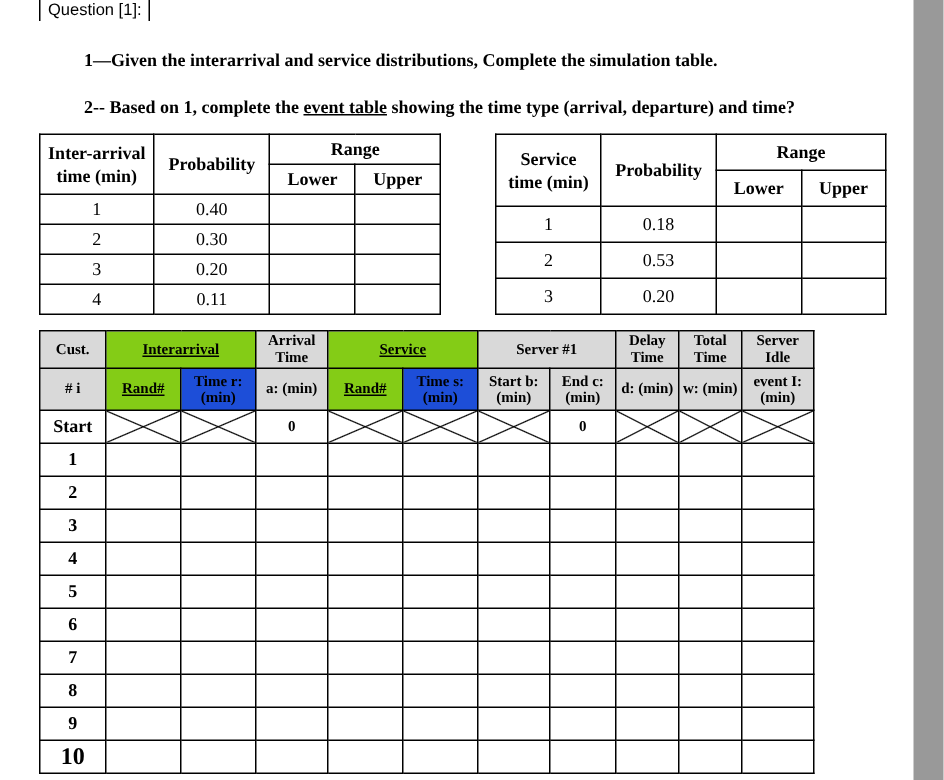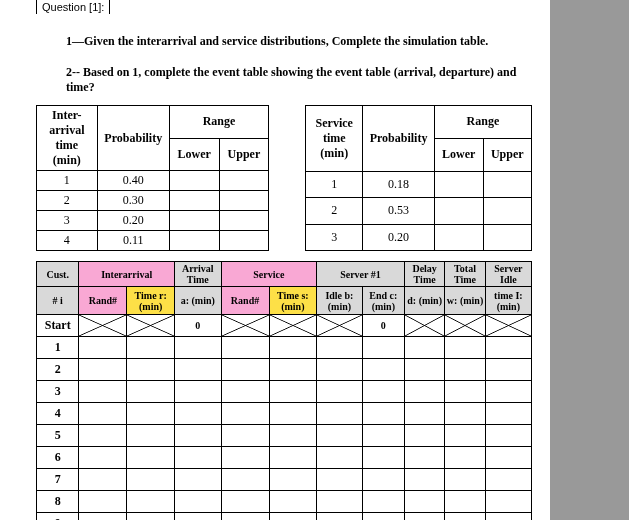--- a/index.html
+++ b/index.html
@@ -3,42 +3,42 @@
 <meta charset="utf-8">
 <style>
   body {
     font-family: "Times New Roman", serif;
     font-size: 12px;
     background: #999;
     margin: 0;
     padding: 0;
   }
   .page {
-    width: 550px;
+    width: 609px;
     height: 520px;
     background: #fff;
     position: relative;
     box-sizing: border-box;
-    padding: 0 18px 0 36px;
+    padding: 0 18px 0 26px;
   }
   .qlabel {
     font-family: Arial, sans-serif;
     font-size: 11px;
     border: 1px solid #000;
     border-bottom: none;
     display: inline-block;
     padding: 1px 5px;
     position: relative;
     top: -1px;
   }
   .instructions {
     padding: 2px 0 8px 30px;
   }
   .instructions p { margin: 16px 0 2px 0; }
-  .u { }
+  .u { text-decoration: underline; }
   .b { font-weight: bold; }
 
   table { border-collapse: collapse; }
   .dist th, .dist td {
     border: 1px solid #000;
     padding: 2px 4px;
     text-align: center;
     vertical-align: middle;
   }
   .dist th { font-weight: bold; }
@@ -62,22 +62,22 @@
   .timer-col  { width: 50px; }
   .arr-col    { width: 48px; }
   .rand2-col  { width: 50px; }
   .times-col  { width: 50px; }
   .startb-col { width: 48px; }
   .endc-col   { width: 44px; }
   .delay-col  { width: 42px; }
   .total-col  { width: 42px; }
   .idle-col   { width: 48px; }
 
-  .orange { background: #f9a8d4; }
-  .blue   { background: #fde047; }
+  .orange { background: #84cc16; text-decoration: underline; }
+  .blue   { background: #1d4ed8; }
   .grey   { background: #d9d9d9; }
 
   .xcell { position: relative; }
   .xcell::before, .xcell::after {
     content: "";
     position: absolute;
     left: 0; top: 0;
     width: 100%; height: 100%;
     pointer-events: none;
   }
@@ -99,21 +99,21 @@
 
 <div class="page">
 
   <div class="qlabel">Question [1]:</div>
 
   <div class="instructions">
     <p class="b">
       <span>1—Given the interarrival and service distributions, </span><span>Complete the simulation table.</span>
     </p>
     <p class="b">
-      <span>2-- Based on 1, complete the </span><span class="u">event table</span><span> showing the event table (arrival, departure) and time?</span>
+      <span>2-- Based on 1, complete the </span><span class="u">event table</span><span> showing the time type (arrival, departure) and time?</span>
     </p>
   </div>
 
   <div class="dist-row">
 
     <table class="dist">
       <tbody>
           <tr>
         <th rowspan="2" style="width:78px">Inter-arrival time (min)</th>
         <th rowspan="2" style="width:72px">Probability</th>
@@ -210,25 +210,25 @@
       <td class="grey">Total Time</td>
       <td class="grey">Server Idle</td>
     </tr>
     <tr class="subh">
       <td class="grey"># i</td>
       <td class="orange">Rand#</td>
       <td class="blue">Time r: (min)</td>
       <td class="grey">a: (min)</td>
       <td class="orange">Rand#</td>
       <td class="blue">Time s: (min)</td>
-      <td class="grey">Idle b: (min)</td>
+      <td class="grey">Start b: (min)</td>
       <td class="grey">End c: (min)</td>
       <td class="grey">d: (min)</td>
       <td class="grey">w: (min)</td>
-      <td class="grey">time I: (min)</td>
+      <td class="grey">event I: (min)</td>
     </tr>
 
     <tr class="body">
       <td class="b" style="font-size:12px">Start</td>
       <td class="xcell"></td>
       <td class="xcell"></td>
       <td class="b">0</td>
       <td class="xcell"></td>
       <td class="xcell"></td>
       <td class="xcell"></td>
@@ -349,21 +349,21 @@
             <td></td>
             <td></td>
             <td></td>
             <td></td>
             <td></td>
             <td></td>
             <td></td>
             <td></td>
           </tr>
     <tr class="body">
-            <td class="b" style="font-size:12px">10</td>
+            <td class="b" style="font-size:16px">10</td>
             <td></td>
             <td></td>
             <td></td>
             <td></td>
             <td></td>
             <td></td>
             <td></td>
             <td></td>
             <td></td>
             <td></td>

